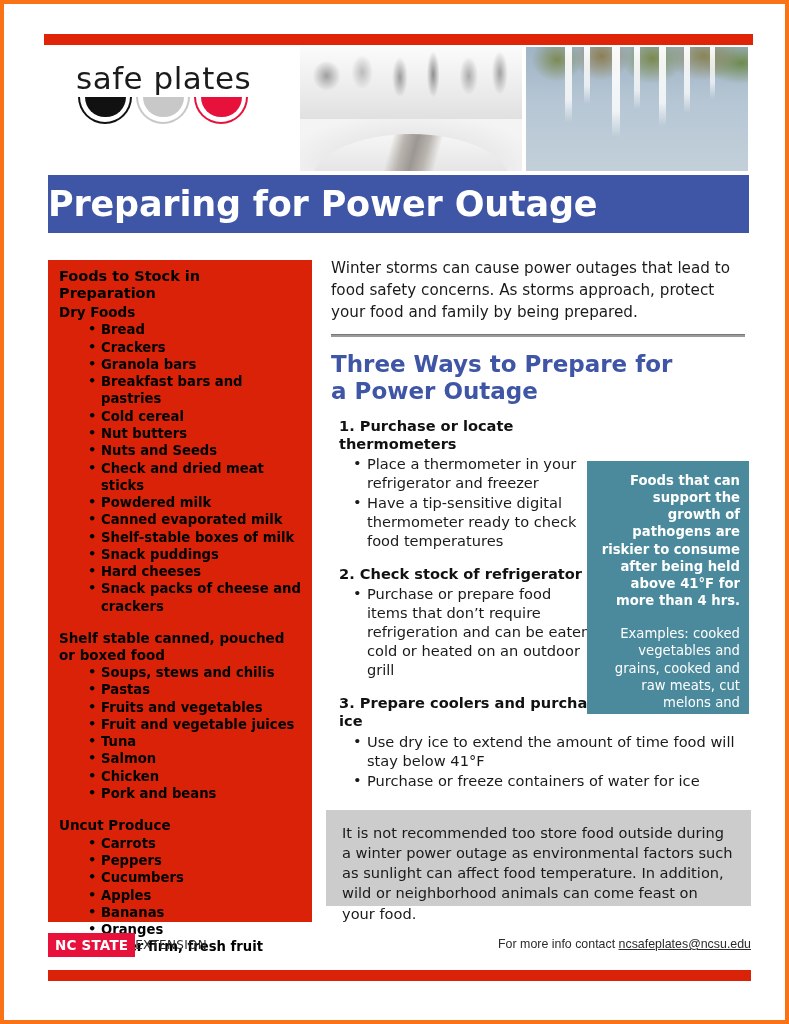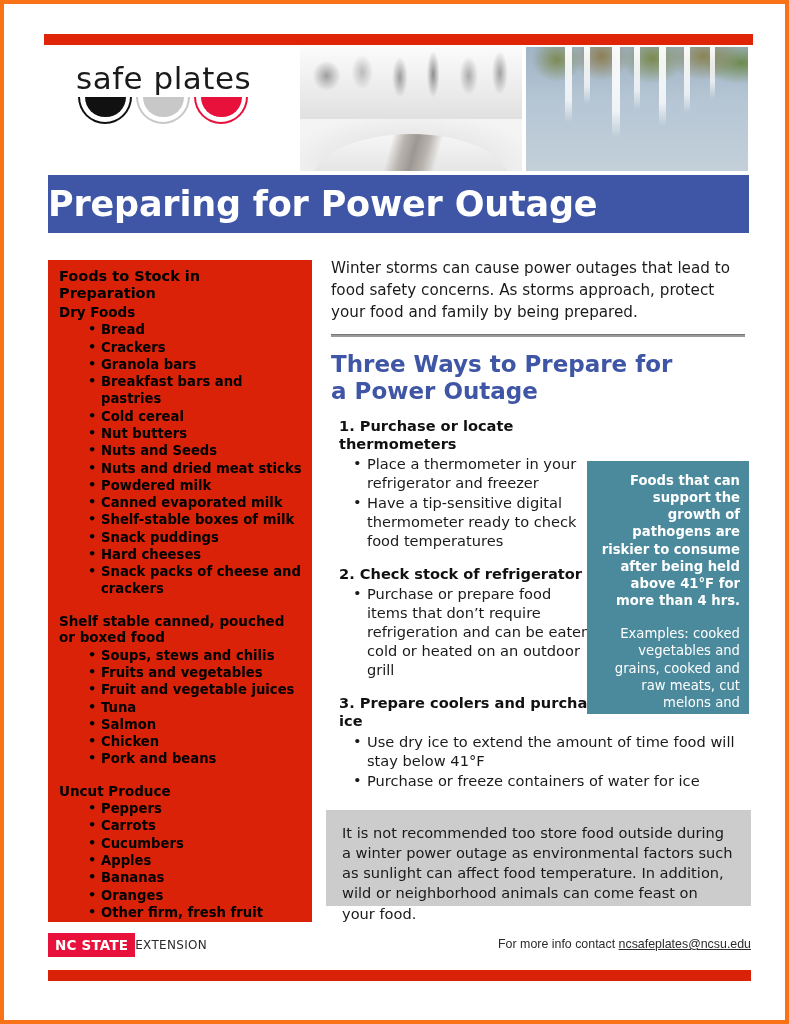--- a/index.html
+++ b/index.html
@@ -390,44 +390,45 @@
 
     <div class="sb-sub">Dry Foods</div>
     <ul class="sb-list">
       <li>Bread</li>
       <li>Crackers</li>
       <li>Granola bars</li>
       <li>Breakfast bars and pastries</li>
       <li>Cold cereal</li>
       <li>Nut butters</li>
       <li>Nuts and Seeds</li>
-      <li>Nuts and dried meat sticks</li>
+      <li>Check and dried meat sticks</li>
       <li>Powdered milk</li>
       <li>Canned evaporated milk</li>
       <li>Shelf-stable boxes of milk</li>
       <li>Snack puddings</li>
       <li>Hard cheeses</li>
       <li>Snack packs of cheese and crackers</li>
     </ul>
 
     <div class="sb-sub spaced">Shelf stable canned, pouched or boxed food</div>
     <ul class="sb-list">
       <li>Soups, stews and chilis</li>
+      <li>Pastas</li>
       <li>Fruits and vegetables</li>
       <li>Fruit and vegetable juices</li>
       <li>Tuna</li>
       <li>Salmon</li>
       <li>Chicken</li>
       <li>Pork and beans</li>
     </ul>
 
     <div class="sb-sub spaced">Uncut Produce</div>
     <ul class="sb-list">
+      <li>Carrots</li>
       <li>Peppers</li>
-      <li>Carrots</li>
       <li>Cucumbers</li>
       <li>Apples</li>
       <li>Bananas</li>
       <li>Oranges</li>
       <li>Other firm, fresh fruit</li>
     </ul>
   </div>
 
   <div class="main">
     <p class="intro">Winter storms can cause power outages that lead to food safety concerns. As storms approach, protect your food and family by being prepared.</p>

